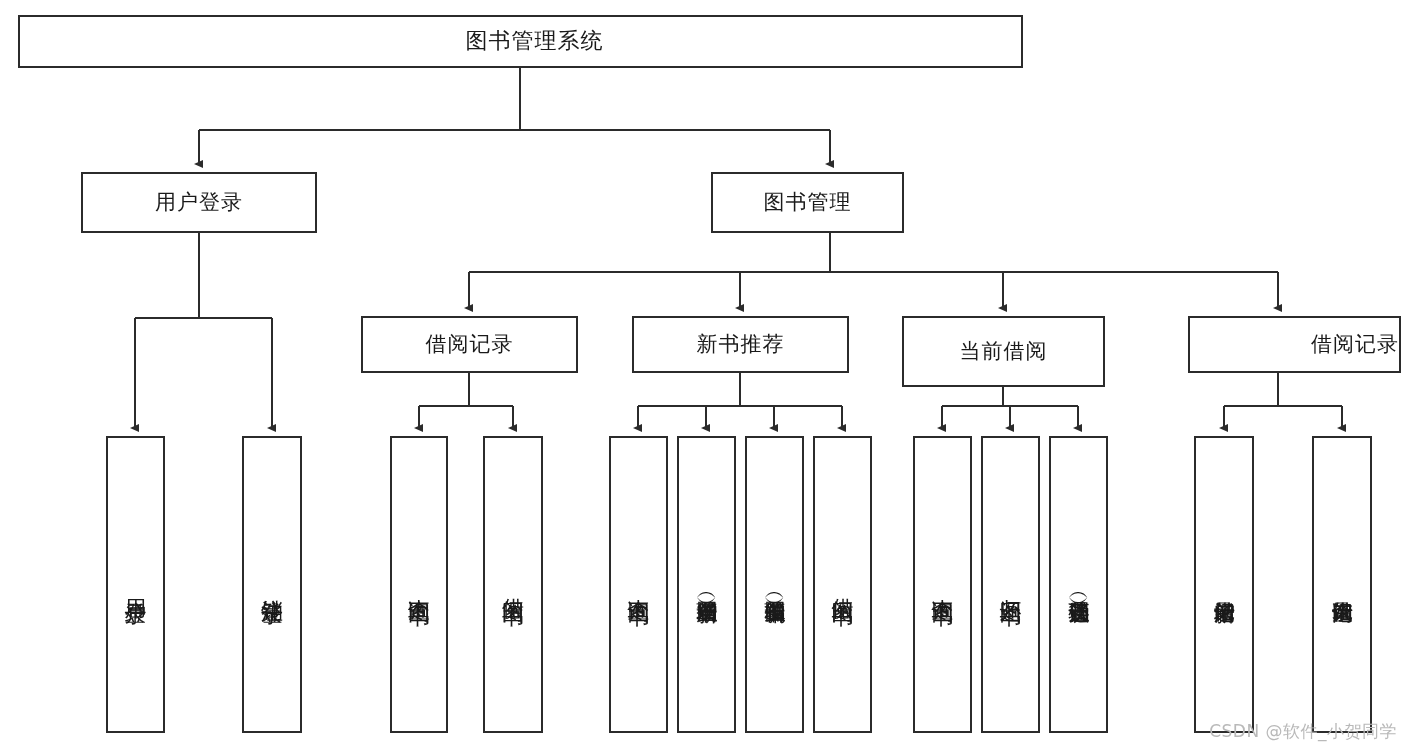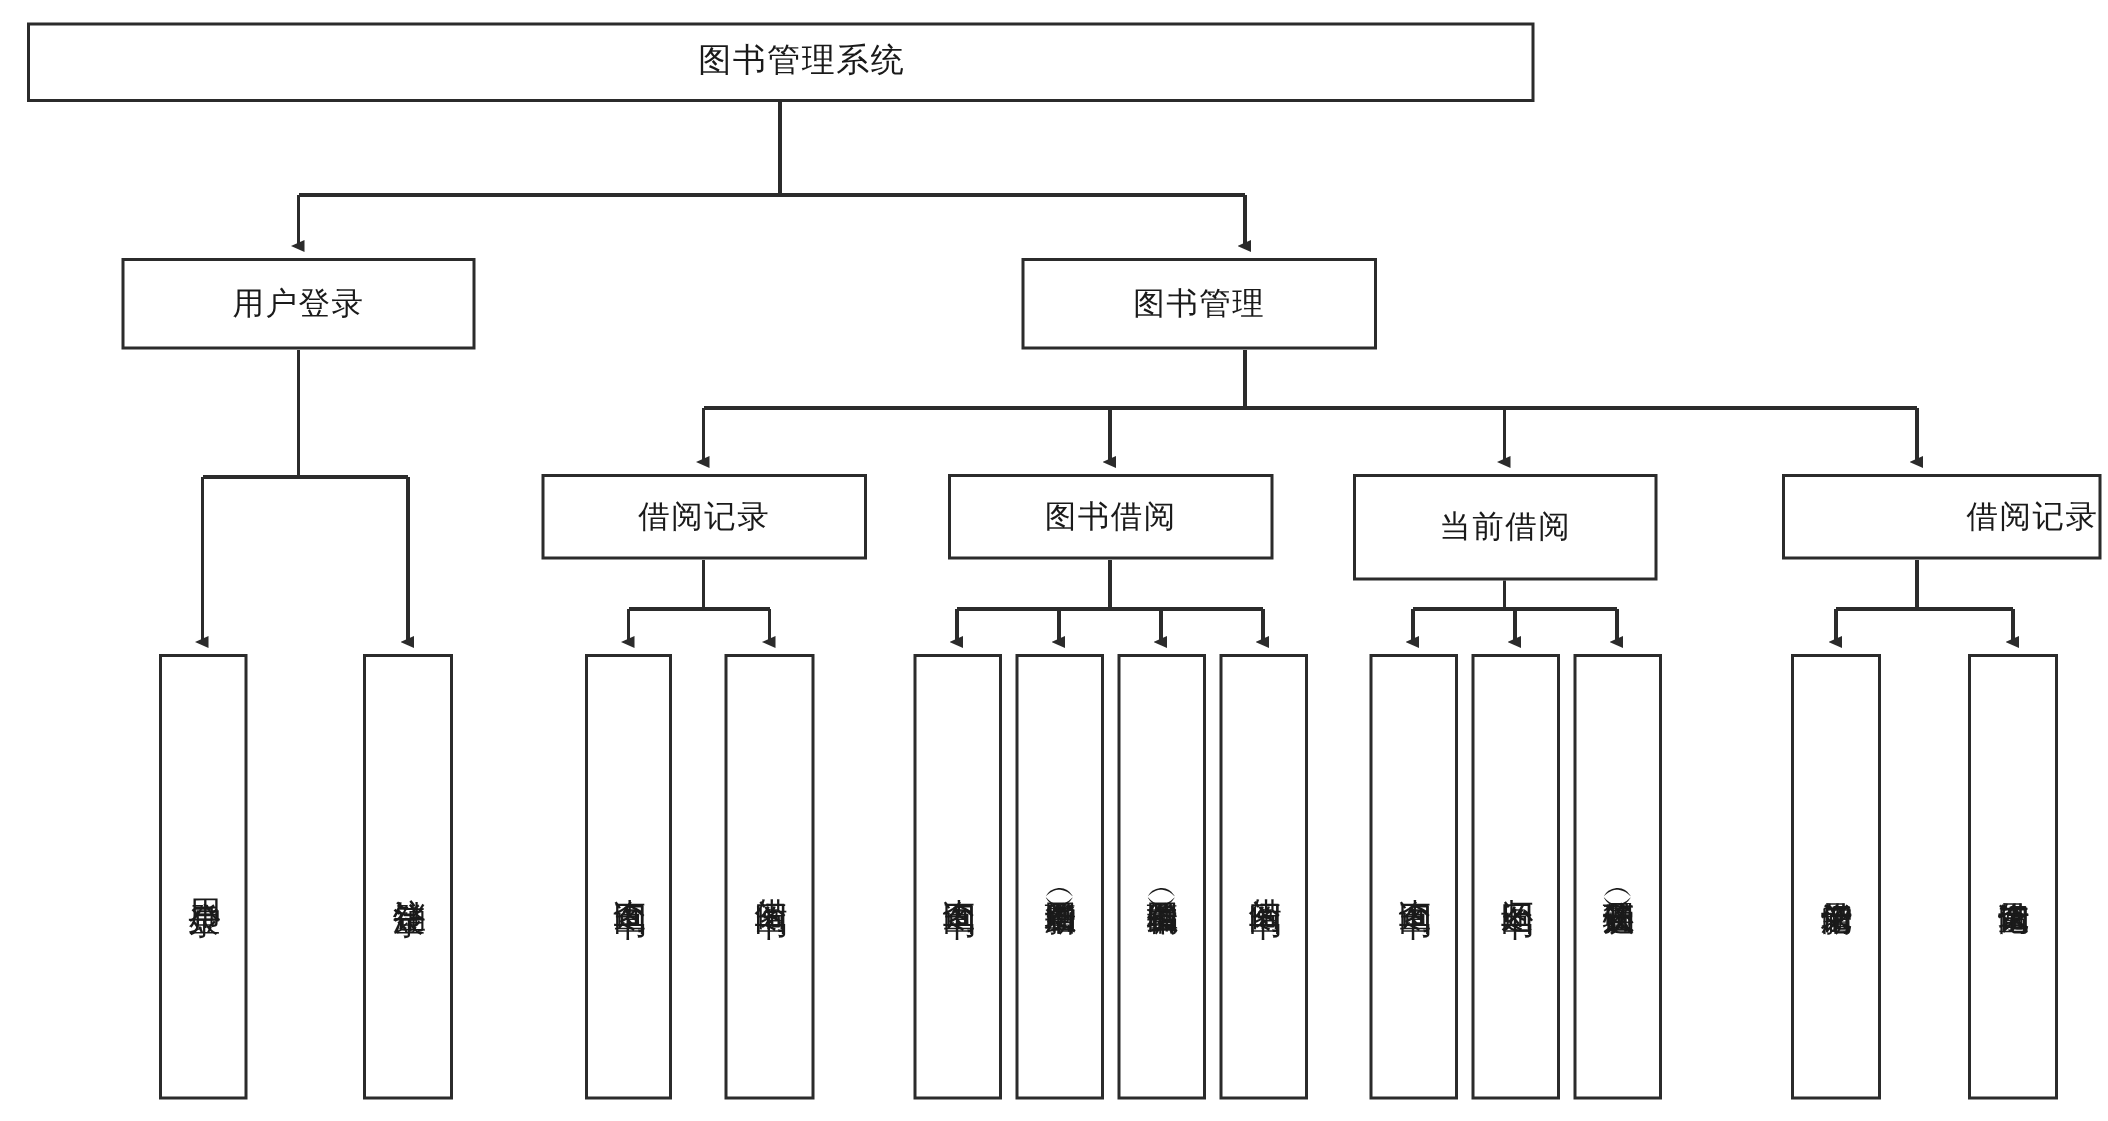--- a/index.html
+++ b/index.html
@@ -131,29 +131,29 @@
     </g>
   </svg>
 
   <div class="node h root" style="left:18px; top:15px; width:1005px; height:53px;padding-left:28px;">
     <span class="label">图书管理系统</span>
   </div>
 
   <div class="node h" style="left:81px; top:172px; width:236px; height:61px;">
     <span class="label">用户登录</span>
   </div>
-  <div class="node h" style="left:681px; top:172px; width:237px; height:61px;">
+  <div class="node h" style="left:711px; top:172px; width:193px; height:61px;">
     <span class="label">图书管理</span>
   </div>
 
   <div class="node h" style="left:361px; top:316px; width:217px; height:57px;">
     <span class="label">借阅记录</span>
   </div>
   <div class="node h" style="left:632px; top:316px; width:217px; height:57px;">
-    <span class="label">图书借阅</span>
+    <span class="label">新书推荐</span>
   </div>
   <div class="node h" style="left:902px; top:316px; width:203px; height:71px;">
     <span class="label">当前借阅</span>
   </div>
   <div class="node h" style="left:1188px; top:316px; width:213px; height:57px;justify-content:flex-end;">
     <span class="label">借阅记录</span>
   </div>
 
   <div class="node v" style="left:106px; top:436px; width:59px; height:297px;">
     <span class="label">用户登录</span>
@@ -192,14 +192,15 @@
     <span class="label">确认归还（管理员）</span>
   </div>
 
   <div class="node v long" style="left:1194px; top:436px; width:60px; height:297px;">
     <span class="label">新增借阅记录</span>
   </div>
   <div class="node v long" style="left:1312px; top:436px; width:60px; height:297px;">
     <span class="label">查询借阅记录</span>
   </div>
 
+  <div id="watermark">CSDN @软件_小贺同学</div>
 
 </div>
 
 </body></html>

